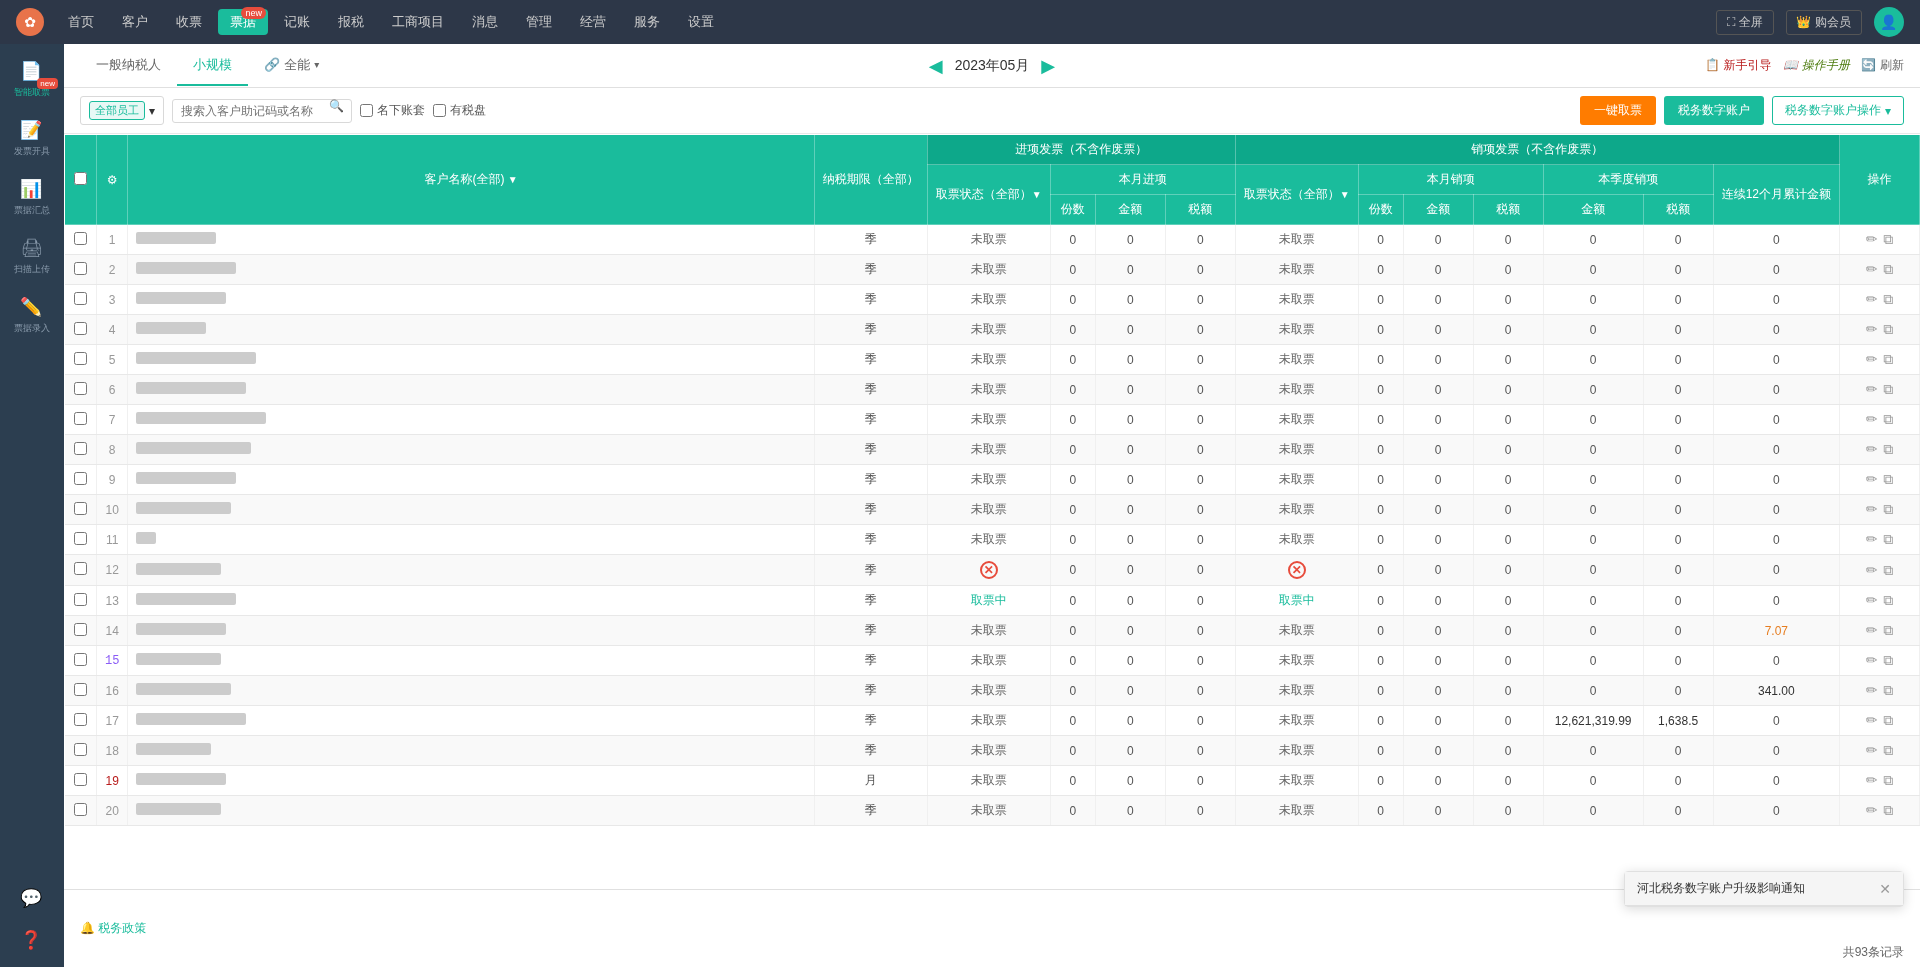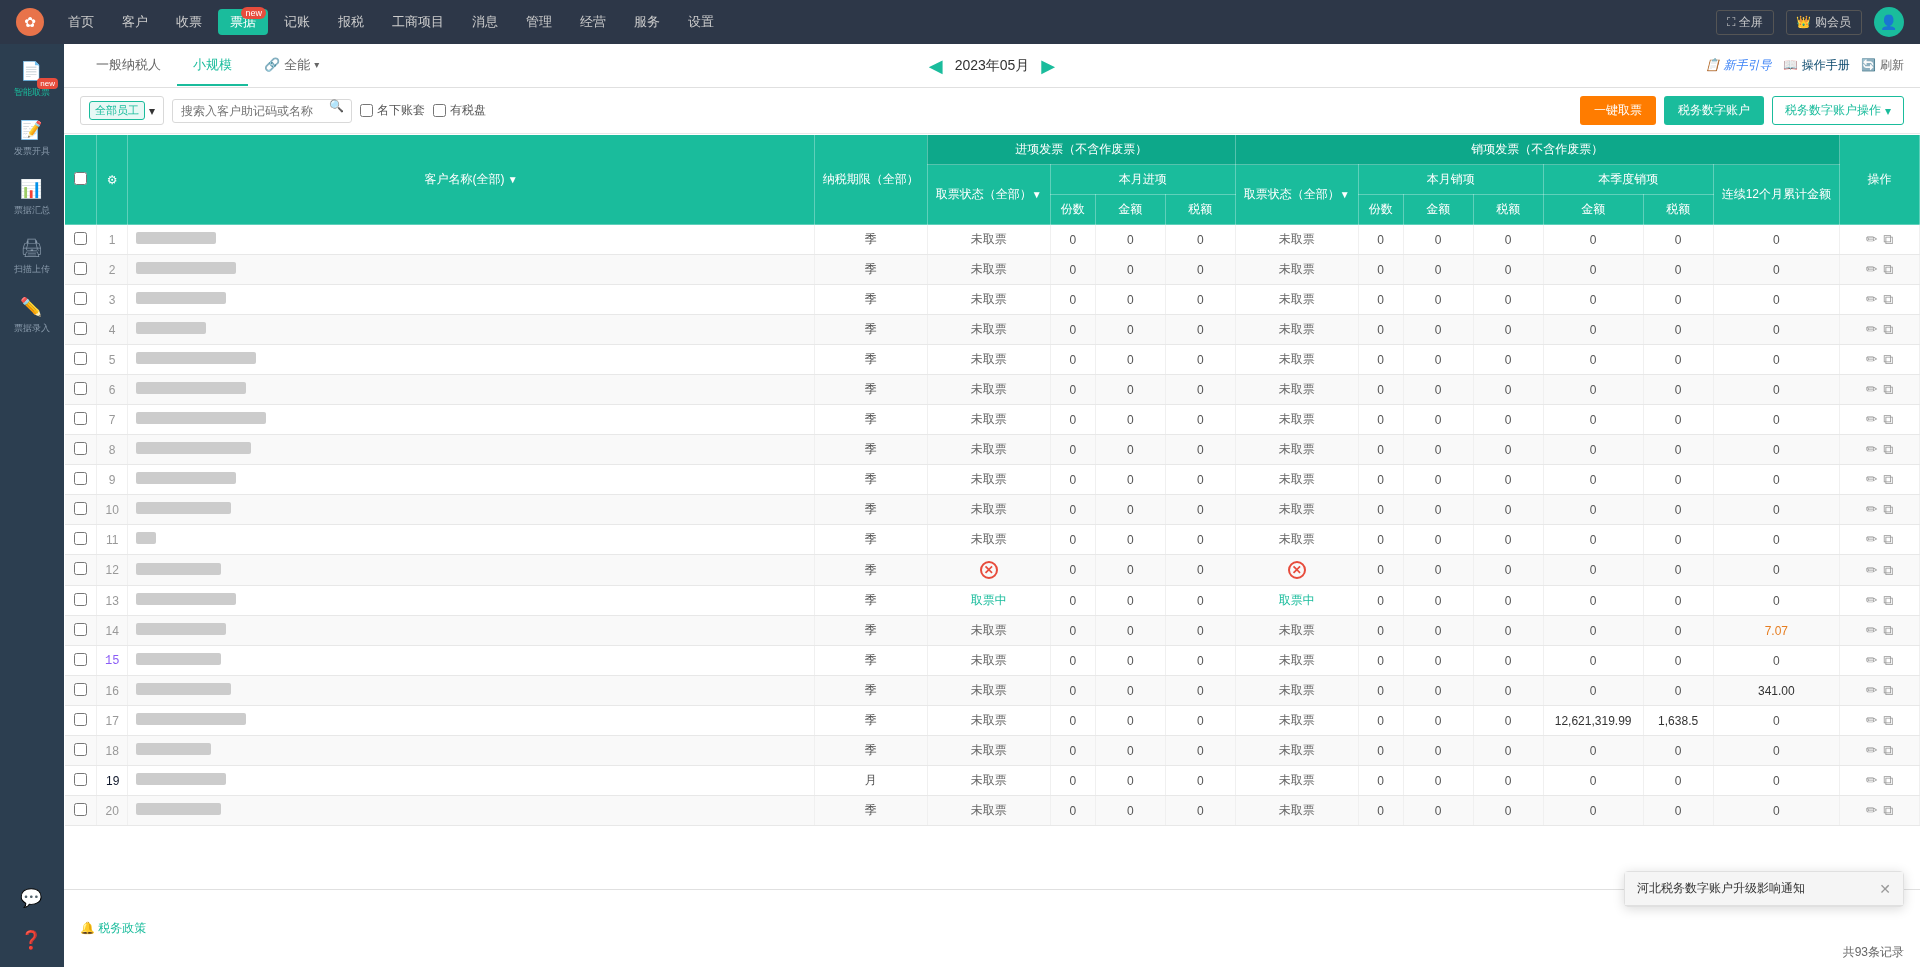--- a/index.html
+++ b/index.html
@@ -130,25 +130,25 @@
         <span data-interactable="false" style="font-size:10px;">▾</span>
       </div>
 
       <div style="position:absolute; left:50%; transform:translateX(-50%); display:flex; align-items:center; gap:12px;" data-interactable="false">
         <button style="background:none;border:none;cursor:pointer;color:#1abc9c;font-size:18px;" data-interactable="true">◀</button>
         <span style="font-size:14px;color:#333;font-weight:500;" data-interactable="false">2023年05月</span>
         <button style="background:none;border:none;cursor:pointer;color:#1abc9c;font-size:18px;" data-interactable="true">▶</button>
       </div>
 
       <div style="margin-left:auto;display:flex;align-items:center;gap:12px;font-size:12px;color:#666;" data-interactable="false">
-        <span style="cursor:pointer;color:#3b82f6;font-style:italic;" data-interactable="true">
+        <span style="cursor:pointer;color:#b91c1c;" data-interactable="true">
           <span data-interactable="false">📋</span>
           <span>新手引导</span>
         </span>
-        <span style="cursor:pointer;color:#0c4a6e;" data-interactable="true">
+        <span style="cursor:pointer;color:#4d7c0f;font-style:italic;" data-interactable="true">
           <span data-interactable="false">📖</span>
           <span>操作手册</span>
         </span>
         <span style="cursor:pointer;color:#666;" data-interactable="true">
           <span data-interactable="false">🔄</span>
           <span>刷新</span>
         </span>
       </div>
     </div>
 
@@ -622,21 +622,21 @@
     <td data-interactable="false" style="">0</td>
     <td data-interactable="false">
       <div style="display:flex;gap:6px;justify-content:center;">
         <span style="color:#999;cursor:pointer;font-size:14px;" data-interactable="true">✏</span>
         <span style="color:#999;cursor:pointer;font-size:14px;" data-interactable="true">⧉</span>
       </div>
     </td>
   </tr>
             <tr data-interactable="false">
     <td data-interactable="false"><input type="checkbox" data-interactable="true" style=""></td>
-    <td data-interactable="false" style="color:#0f172a;text-align:right;">19</td>
+    <td data-interactable="false" style="color:#b91c1c;">19</td>
     <td data-interactable="false" class="name-cell"><span style="display:inline-block;width:90px;height:12px;background:#ccc;border-radius:2px;" data-interactable="false"></span></td>
     <td data-interactable="false">月</td>
     <td data-interactable="false"><span style="color:#666;" data-interactable="false">未取票</span></td>
     <td data-interactable="false">0</td>
     <td data-interactable="false">0</td>
     <td data-interactable="false">0</td>
     <td data-interactable="false"><span style="color:#666;" data-interactable="false">未取票</span></td>
     <td data-interactable="false">0</td>
     <td data-interactable="false">0</td>
     <td data-interactable="false">0</td>

